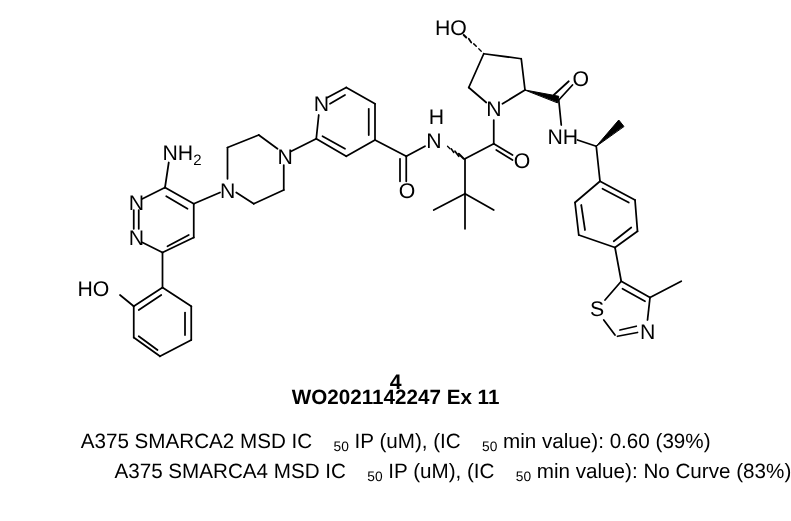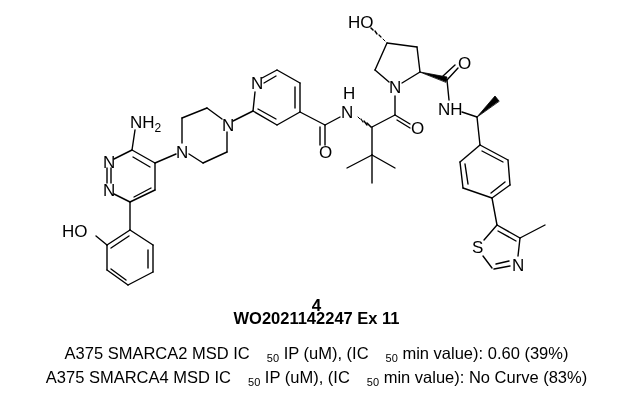--- a/index.html
+++ b/index.html
@@ -3,21 +3,21 @@
 <meta charset="utf-8">
 <style>
   html, body { margin: 0; padding: 0; background: #ffffff; }
   body { width: 633px; height: 417px; position: relative; overflow: hidden; font-family: "Liberation Sans", sans-serif; color: #000; }
   #structure { position: absolute; left: 0; top: 0; width: 633px; height: 290px; }
   #structure text { font-family: "Liberation Sans", sans-serif; font-size: 17px; fill: #000; }
   .caption { position: absolute; left: 0; width: 633px; text-align: center; font-size: 16.5px; line-height: 20px; white-space: nowrap; }
   .cmpd-num { top: 296px; font-weight: bold; font-size: 17px; }
   .patent { top: 308px; font-weight: bold; }
   .assay1 { top: 343px; }
-  .assay2 { top: 367px; }
+  .assay2 { top: 367px; text-align: right; }
   sub { font-size: 11px; vertical-align: -3px; line-height: 0; padding-left: 17px; }
 </style>
 </head>
 <body>
 
 <svg id="structure" viewBox="0 0 633 290" xmlns="http://www.w3.org/2000/svg">
   <g stroke="#000" stroke-width="1.4" fill="none" stroke-linecap="round">
 
     <g>
       <line x1="130" y1="230" x2="153" y2="245"></line>

